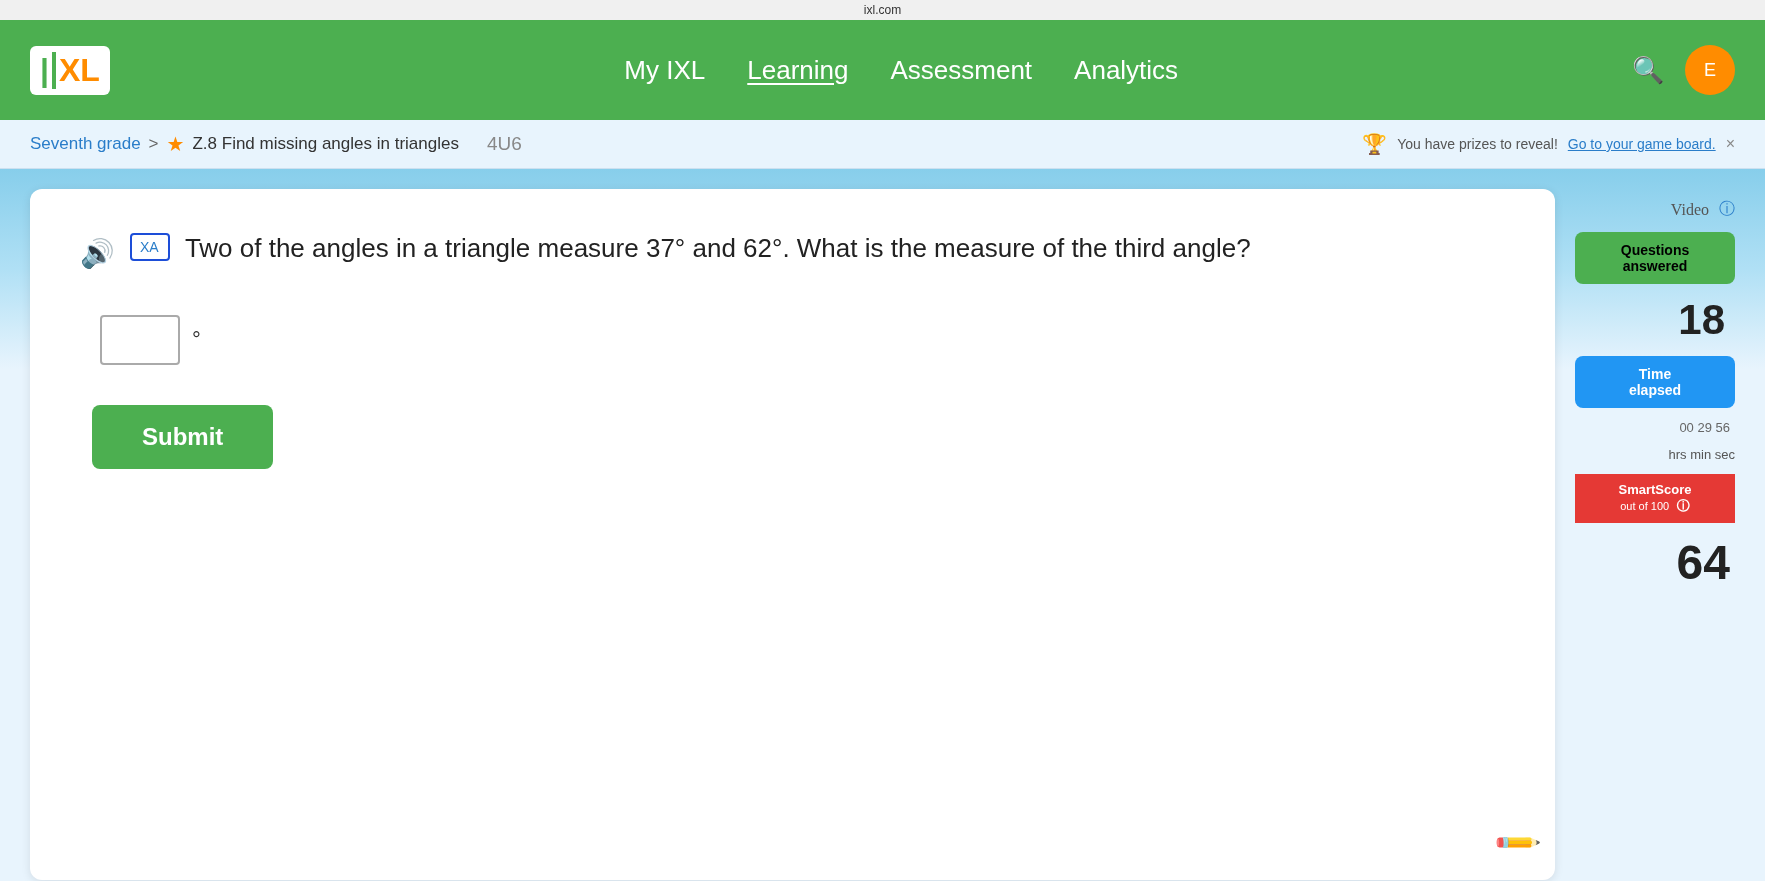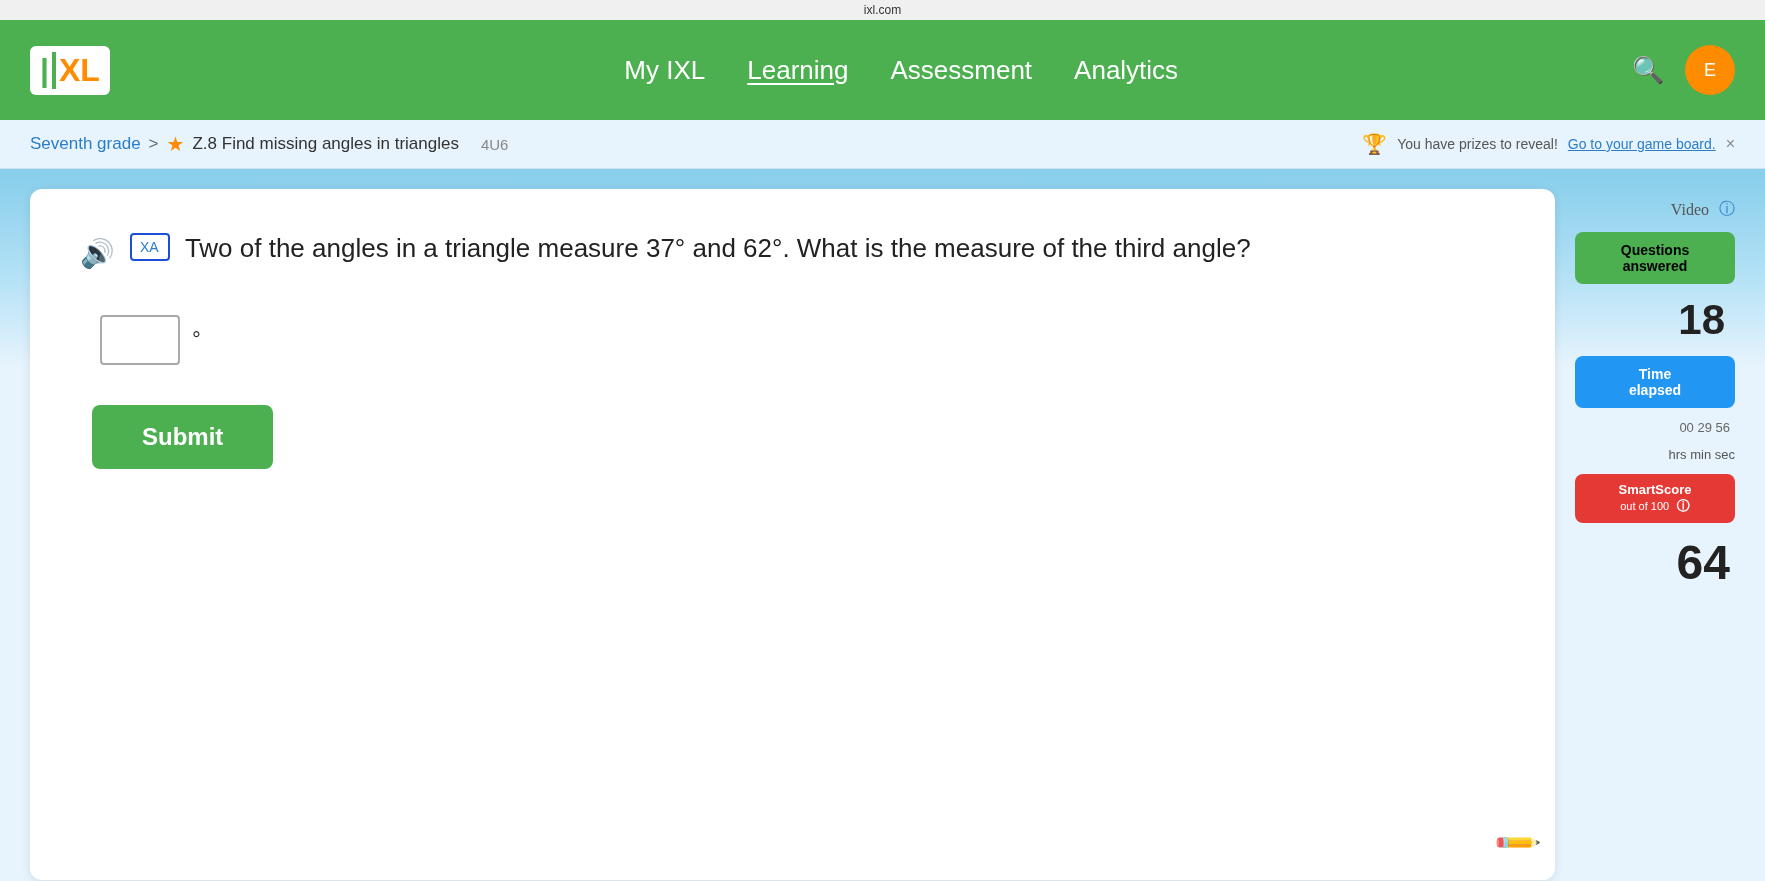--- a/index.html
+++ b/index.html
@@ -131,22 +131,22 @@
       font-size: 20px;
     }
 
     .breadcrumb-left .lesson-title {
       color: #333;
       font-size: 17px;
     }
 
     .breadcrumb-left .lesson-code {
       color: #888;
-      font-size: 15px;
-      margin-left: 14px;
+      font-size: 19px;
+      margin-left: 20px;
     }
 
     .breadcrumb-right {
       display: flex;
       align-items: center;
       gap: 10px;
       font-size: 14px;
       color: #555;
     }
 
@@ -322,21 +322,21 @@
       display: flex;
       gap: 4px;
       justify-content: flex-end;
       font-size: 13px;
       color: #555;
     }
 
     .smart-score-btn {
       background: #e53935;
       color: white;
-      border-radius: 8px;
+      border-radius: 0;
       padding: 8px 28px;
       text-align: center;
       cursor: pointer;
       font-size: 13px;
       font-weight: bold;
     }
 
     .smart-score-sub {
       font-size: 11px;
       font-weight: normal;

